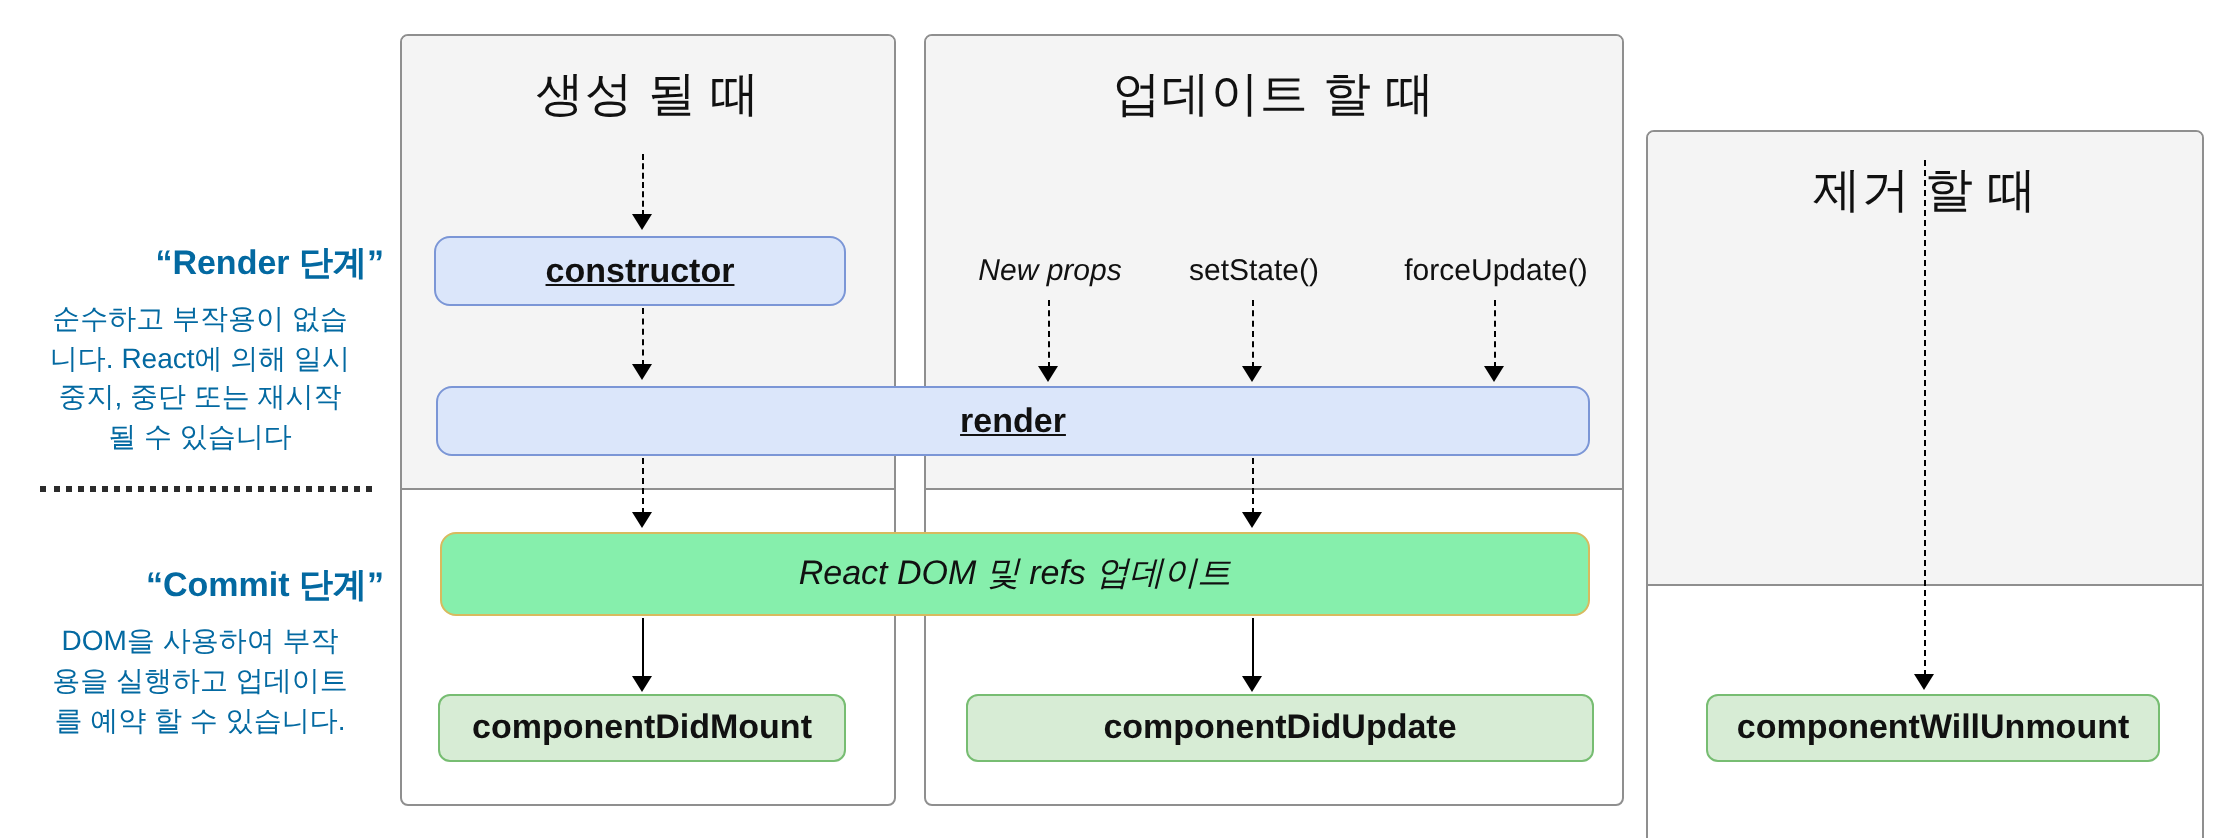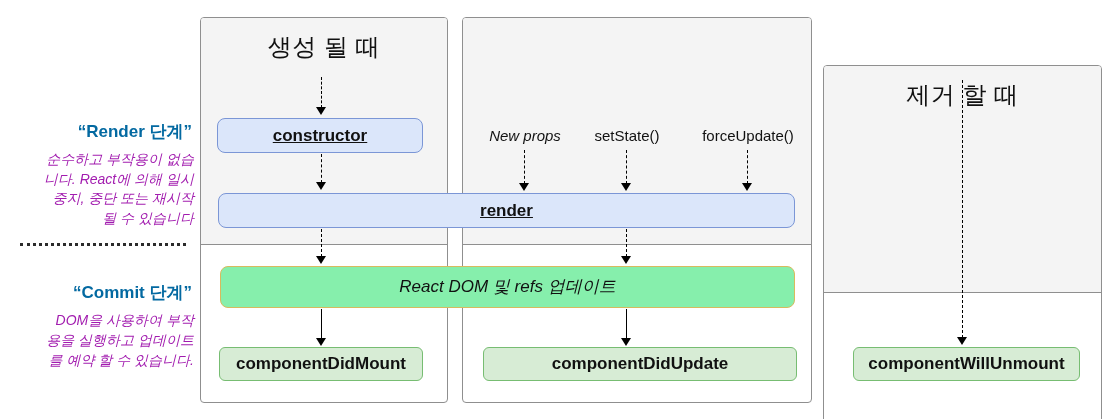--- a/index.html
+++ b/index.html
@@ -1,21 +1,21 @@
 <!DOCTYPE html>
 <html><head>
 <meta charset="utf-8">
 <style>
   html,body{margin:0;padding:0;background:#ffffff;}
   body{font-family:"Liberation Sans","DejaVu Sans",sans-serif;color:#1a1a1a;}
   .canvas{position:relative;width:1117px;height:419px;background:#ffffff;overflow:hidden;}
 
   
   .sb-title{position:absolute;width:184px;text-align:right;font-size:17px;font-weight:bold;color:#0369a1;}
-  .sb-text{position:absolute;width:188px;text-align:right;font-size:14px;line-height:19.5px;color:#a21caf;font-style:italic;}
+  .sb-text{position:absolute;width:188px;text-align:center;font-size:14px;line-height:19.5px;color:#0369a1;}
   .sb-divider{position:absolute;left:20px;top:243px;width:166px;height:0;border-top:3px dotted #2b2b2b;}
 
   
   .panel{position:absolute;top:17px;height:386px;background:#ffffff;border:1px solid #8f8f8f;border-radius:4px;box-sizing:border-box;}
   .panel .phase-top{position:absolute;left:0;top:0;right:0;height:226px;background:#f4f4f4;border-bottom:1px solid #8f8f8f;border-radius:3px 3px 0 0;}
   .panel .col-title{position:absolute;left:0;right:0;top:13px;text-align:center;font-size:24px;color:#111;letter-spacing:.5px;}
   .panel1{left:200px;width:248px;}
   .panel2{left:462px;width:350px;}
   .panel3{left:823px;width:279px;margin-top:48px;}
 
@@ -65,20 +65,21 @@
     <span>용을 실행하고 업데이트</span><br>
     <span>를 예약 할 수 있습니다.</span>
   </div>
 
   <div class="panel panel1">
     <div class="phase-top"></div>
     <div class="col-title">생성 될 때</div>
   </div>
   <div class="panel panel2">
     <div class="phase-top"></div>
+    <div class="col-title">업데이트 할 때</div>
   </div>
   <div class="panel panel3">
     <div class="phase-top"></div>
     <div class="col-title">제거 할 때</div>
   </div>
 
   <div class="trigger italic tg-newprops">New props</div>
   <div class="trigger tg-setstate">setState()</div>
   <div class="trigger tg-forceupdate">forceUpdate()</div>
 

